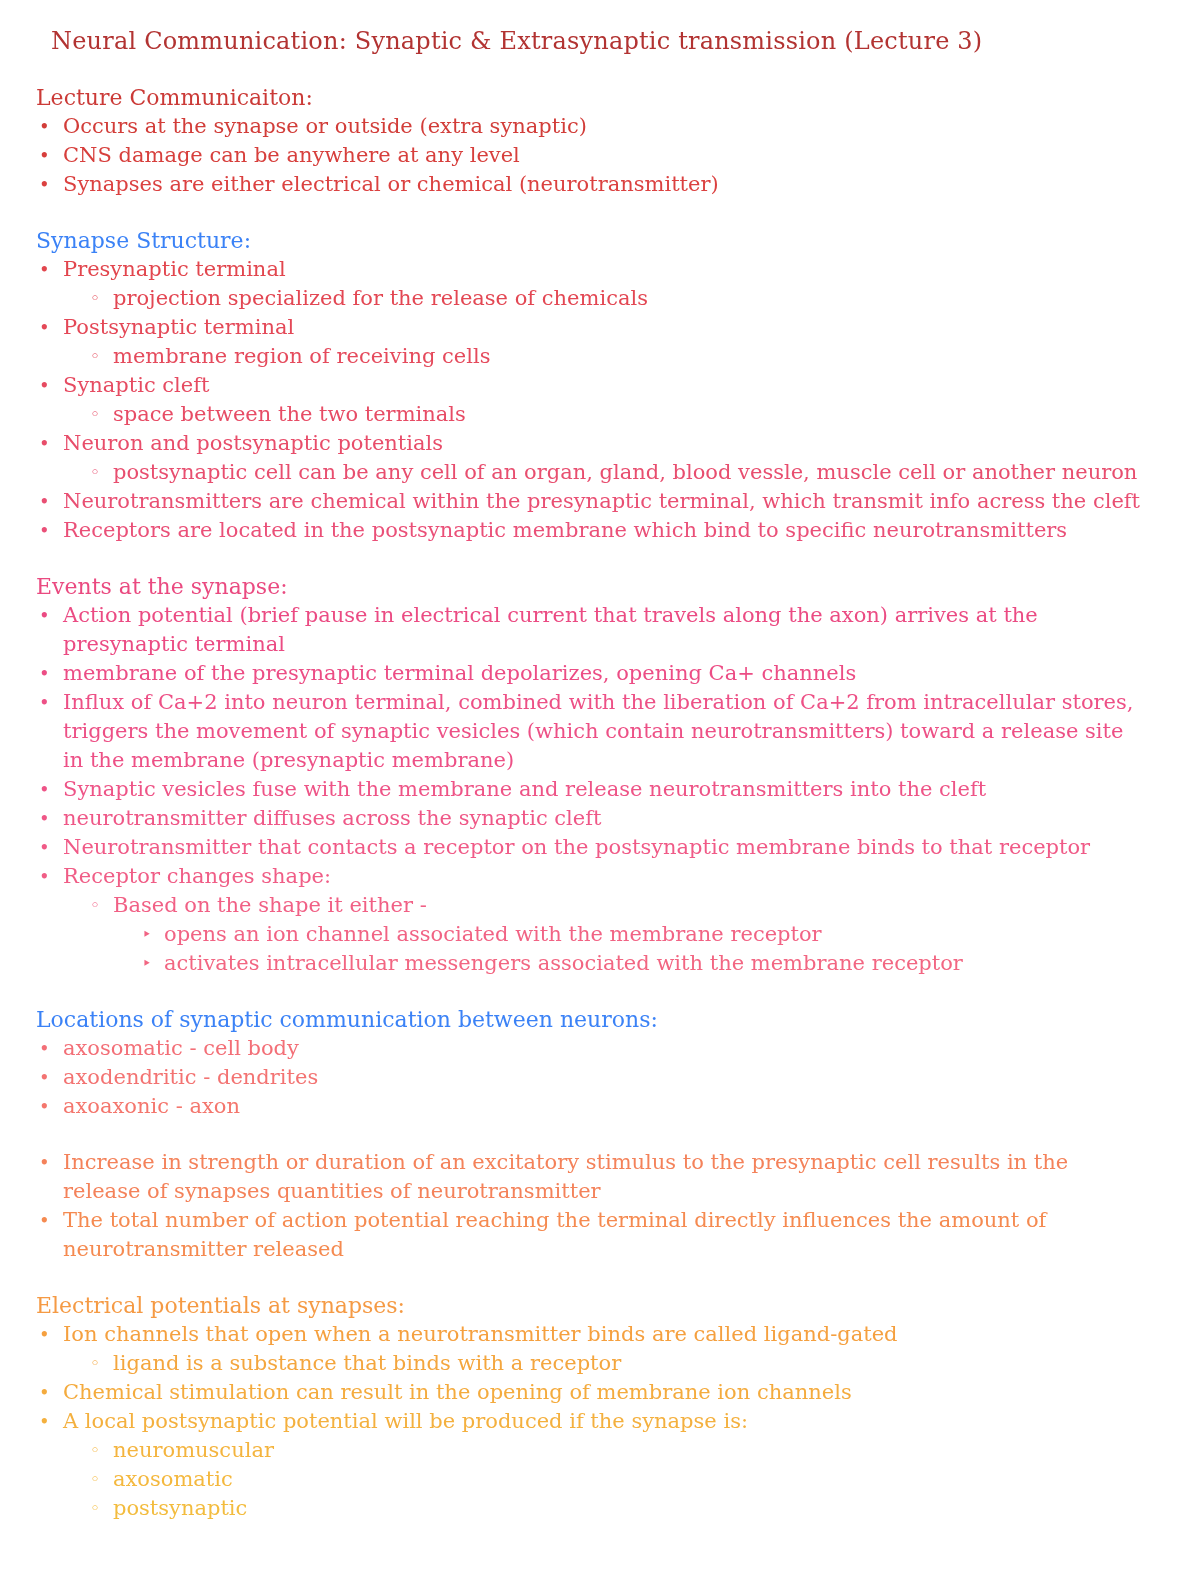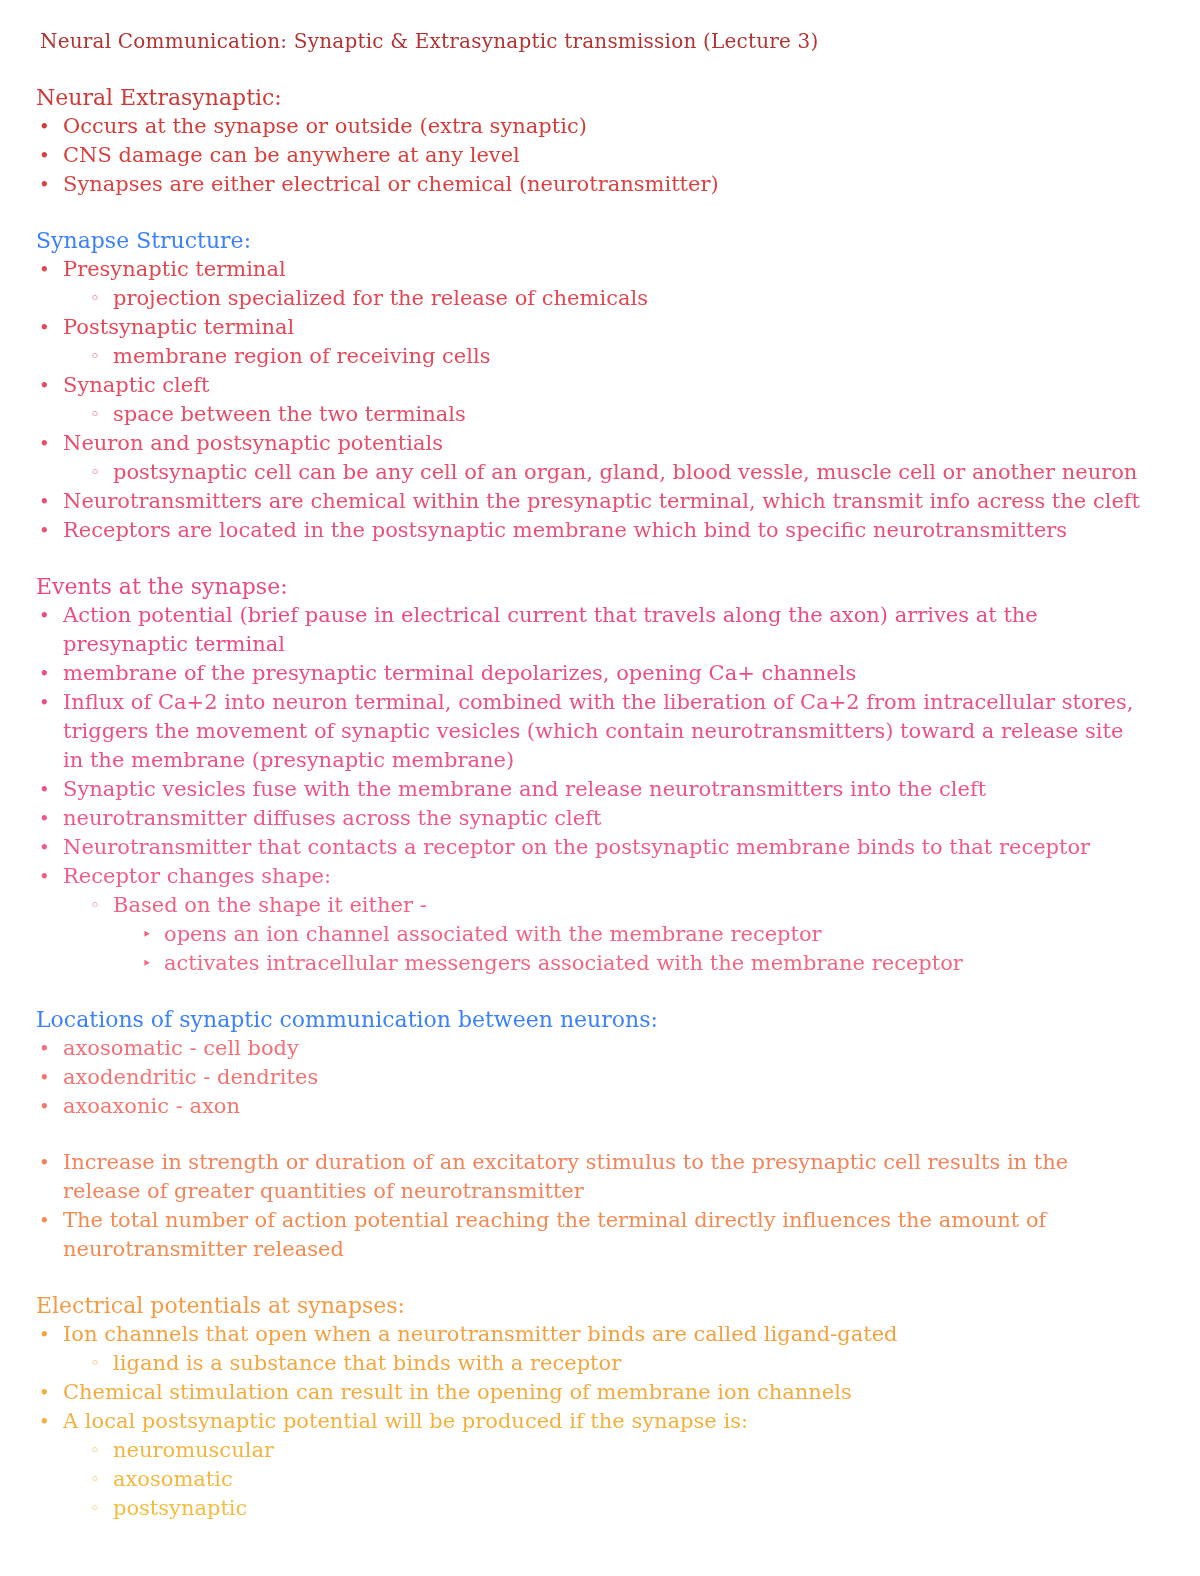--- a/index.html
+++ b/index.html
@@ -9,24 +9,24 @@
   }
   .page {
     width: 1200px;
     min-height: 1576px;
     box-sizing: border-box;
     background: #ffffff;
     padding: 26px 58px 40px 36px;
     font-family: "DejaVu Serif", "Liberation Serif", serif;
   }
   .doc-title {
-    font-size: 20px;
+    font-size: 24px;
     line-height: 30px;
     font-weight: normal;
-    margin: 0 0 0 4px;
+    margin: 0 0 0 15px;
     letter-spacing: 0.2px;
   }
   .section {
     margin-top: 27px;
   }
   .heading {
     font-size: 22px;
     line-height: 29px;
     margin: 0;
   }
@@ -50,21 +50,21 @@
   .item.l3 { padding-left: 106px; }
   .item.l3 .marker { width: 22px; font-size: 16px; }
 </style>
 </head>
 <body>
 
 <div class="page">
   <h1 class="doc-title" style="color: rgb(178, 51, 50);">Neural Communication: Synaptic &amp; Extrasynaptic transmission (Lecture 3)</h1>
   <div>
       <section class="section">
-        <div class="heading" style="color: rgb(203, 58, 55);">Neural Extrasynaptic:</div>
+        <div class="heading" style="color: rgb(203, 58, 55);">Lecture Communicaiton:</div>
         <div class="item l1" style="color: rgb(210, 61, 57);">
           <span class="marker">•</span>
           <span class="text">Occurs at the synapse or outside (extra synaptic)</span>
         </div>
         <div class="item l1" style="color: rgb(215, 63, 60);">
           <span class="marker">•</span>
           <span class="text">CNS damage can be anywhere at any level</span>
         </div>
         <div class="item l1" style="color: rgb(219, 65, 64);">
           <span class="marker">•</span>
@@ -168,21 +168,21 @@
           <span class="text">axodendritic - dendrites</span>
         </div>
         <div class="item l1" style="color: rgb(244, 118, 109);">
           <span class="marker">•</span>
           <span class="text">axoaxonic - axon</span>
         </div>
       </section>
       <section class="section">
         <div class="item l1" style="color: rgb(244, 130, 90);">
           <span class="marker">•</span>
-          <span class="text">Increase in strength or duration of an excitatory stimulus to the presynaptic cell results in the release of greater quantities of neurotransmitter</span>
+          <span class="text">Increase in strength or duration of an excitatory stimulus to the presynaptic cell results in the release of synapses quantities of neurotransmitter</span>
         </div>
         <div class="item l1" style="color: rgb(245, 138, 80);">
           <span class="marker">•</span>
           <span class="text">The total number of action potential reaching the terminal directly influences the amount of neurotransmitter released</span>
         </div>
       </section>
       <section class="section">
         <div class="heading" style="color: rgb(245, 154, 68);">Electrical potentials at synapses:</div>
         <div class="item l1" style="color: rgb(245, 160, 63);">
           <span class="marker">•</span>

